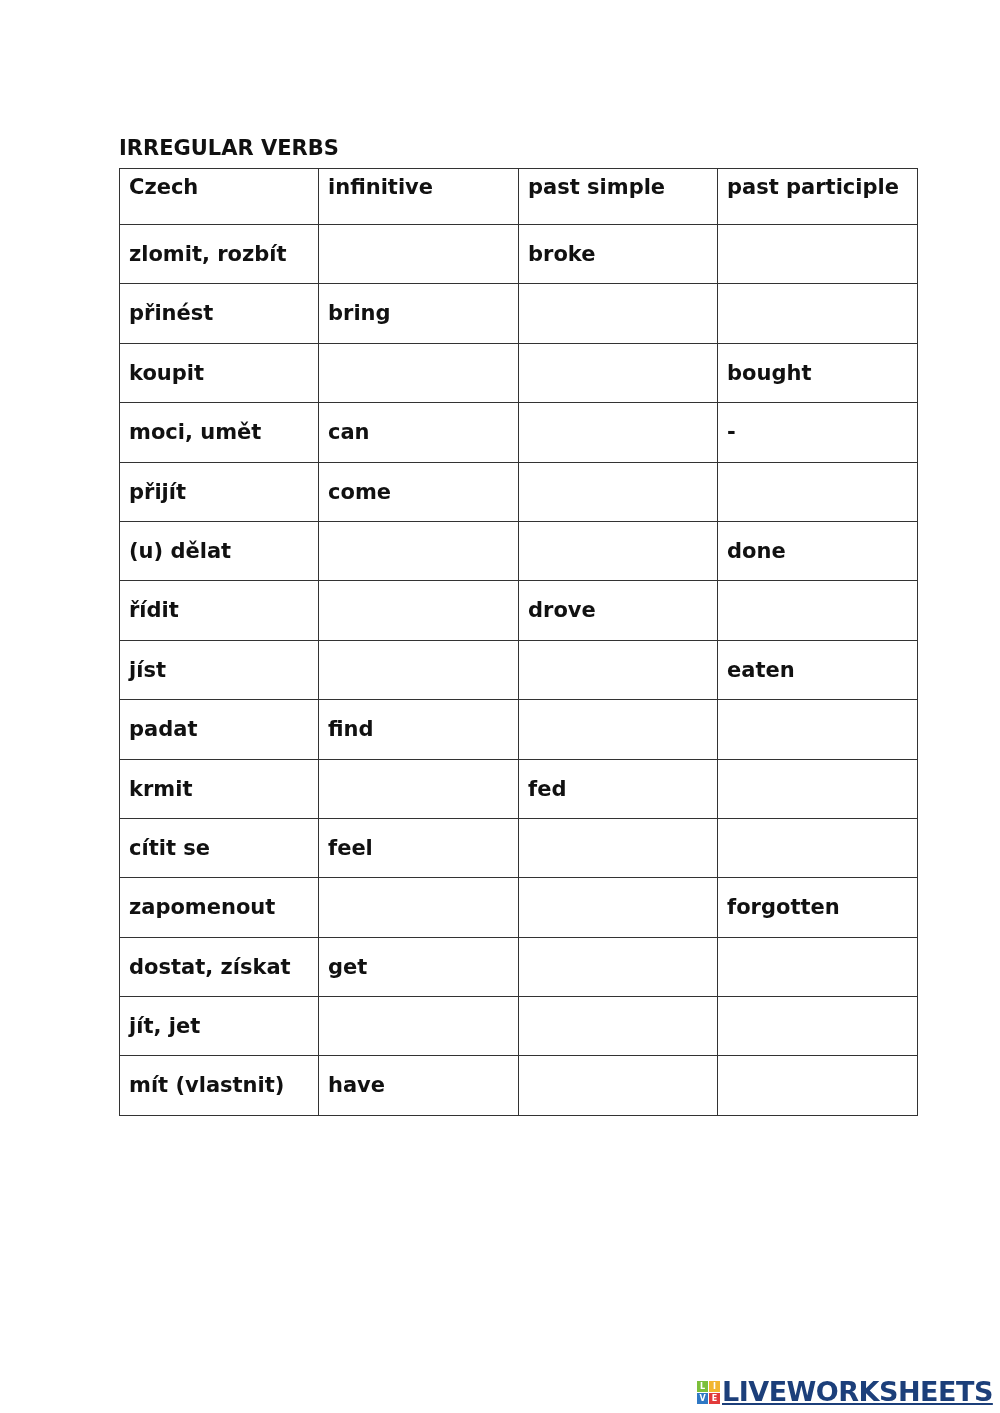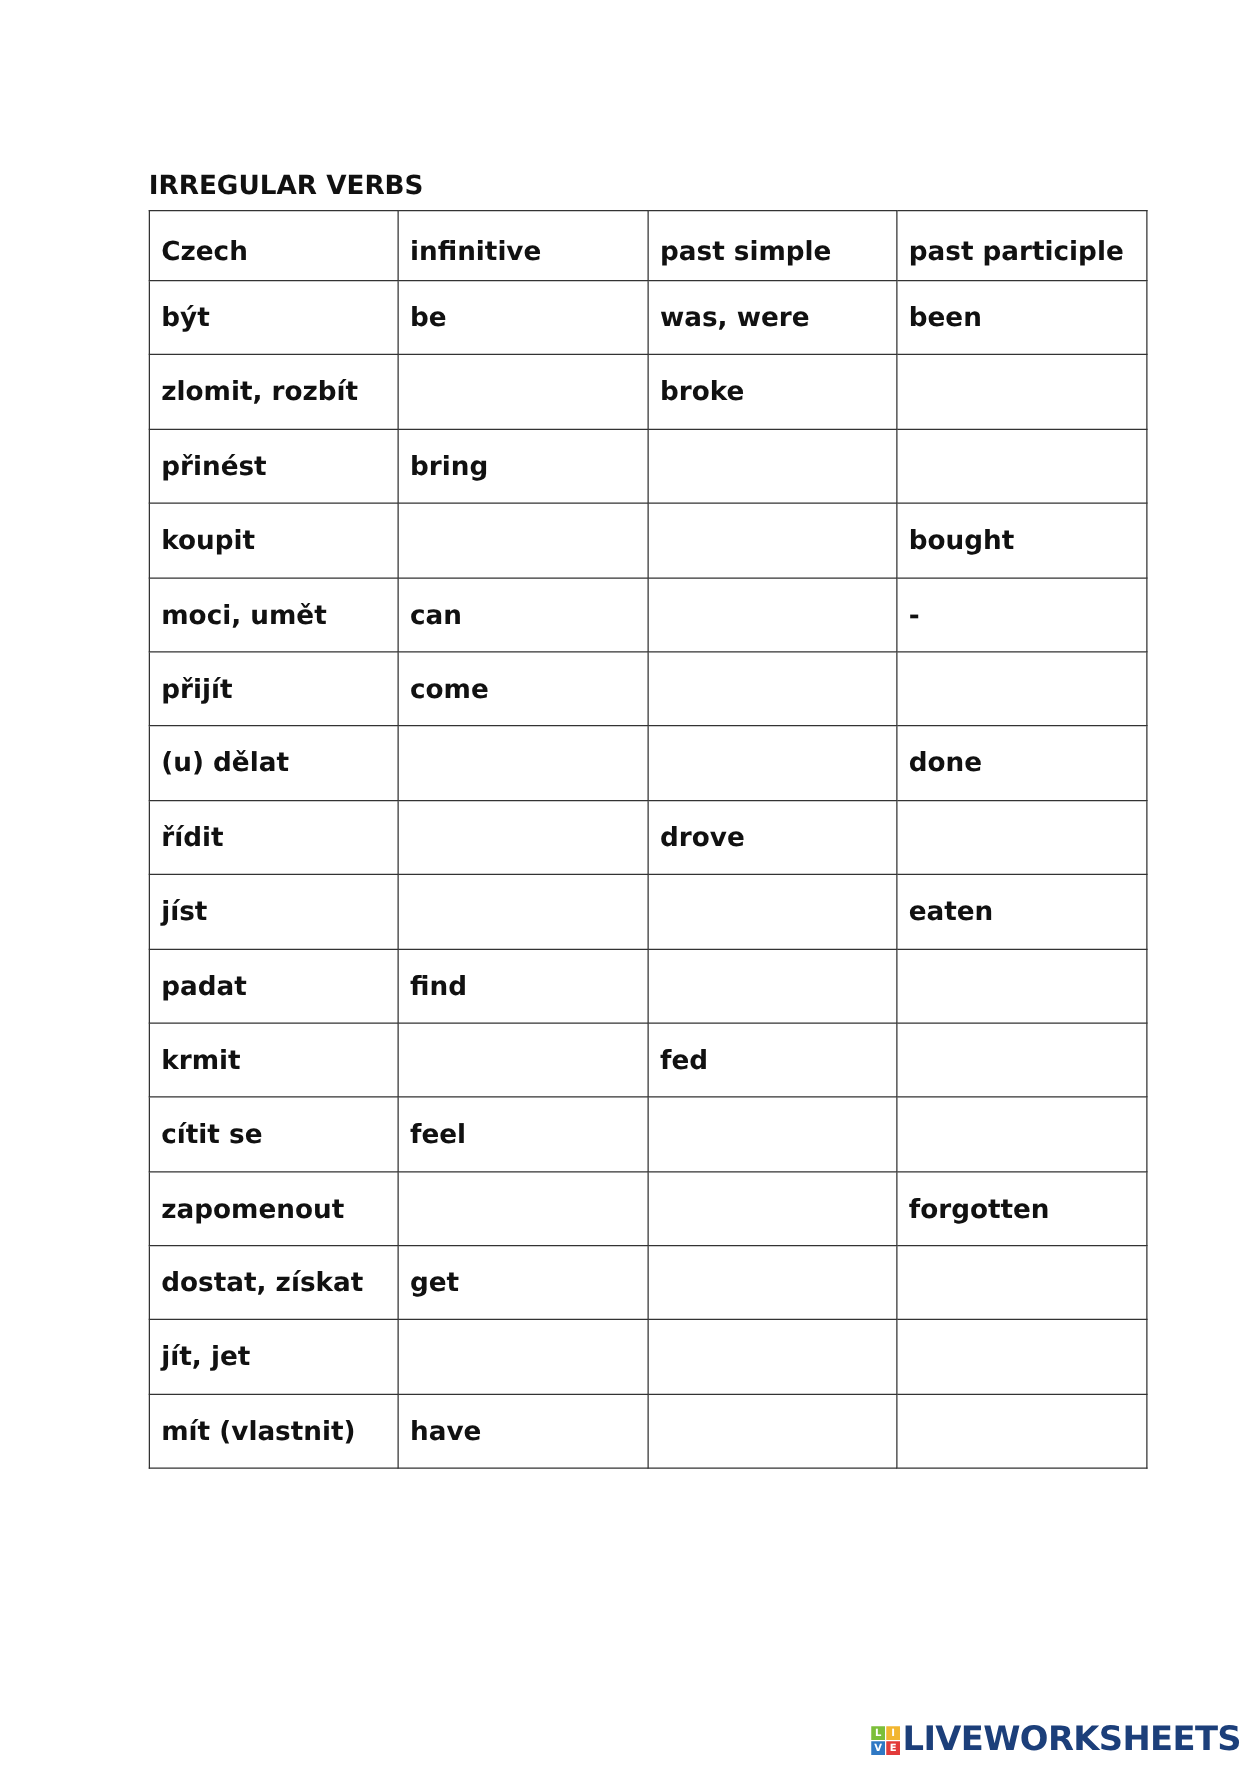--- a/index.html
+++ b/index.html
@@ -4,29 +4,29 @@
 <style>
   html, body { margin: 0; padding: 0; background: #ffffff; }
   body { width: 1000px; height: 1413px; position: relative; overflow: hidden;
          font-family: "DejaVu Sans", sans-serif; color: #111; }
   .title { position: absolute; left: 119px; top: 136px; font-size: 21px; font-weight: bold;
            letter-spacing: 0px; font-family: "DejaVu Sans", sans-serif; }
   table.verbs { position: absolute; left: 119px; top: 168px; width: 799px; border-collapse: collapse;
                 table-layout: fixed; }
   table.verbs td, table.verbs th { border: 1.3px solid #333; padding: 0 0 0 9px; text-align: left;
                 vertical-align: top; font-size: 21px; font-weight: bold; overflow: hidden; white-space: nowrap; }
-  table.verbs th { height: 56px; padding-top: 20px; box-sizing: border-box; font-weight: bold; }
+  table.verbs th { height: 56px; padding-top: 6px; box-sizing: border-box; font-weight: bold; }
   table.verbs td { height: 59.4px; padding-top: 17px; box-sizing: border-box; }
   col.c1 { width: 199px; } col.c2 { width: 200px; } col.c3 { width: 199px; } col.c4 { width: 200px; }
   .brand { position: absolute; left: 697px; top: 1378px; display: flex; align-items: center; }
   .logo-grid { display: grid; grid-template-columns: 11px 11px; grid-template-rows: 11px 11px; gap: 1px; margin-right: 2px; }
   .logo-grid span { display: flex; align-items: center; justify-content: center; font-size: 8px;
                     font-weight: bold; color: #fff; font-family: "DejaVu Sans", sans-serif; }
   .brand-text { font-family: "DejaVu Sans", sans-serif; font-weight: bold; font-size: 27px;
-                color: #1c3f7a; letter-spacing: -0.5px; line-height: 28px; }
+                color: #1c3f7a; letter-spacing: -0.5px; line-height: 28px; text-decoration: underline; }
 </style>
 </head>
 <body>
 
 <div class="title">IRREGULAR VERBS</div>
 
 <table class="verbs">
   <colgroup>
       <col class="c1">
       <col class="c2">
@@ -35,26 +35,20 @@
     </colgroup>
   <thead>
     <tr>
       <th>Czech</th>
       <th>infinitive</th>
       <th>past simple</th>
       <th>past participle</th>
     </tr>
   </thead>
   <tbody id="verb-rows">
-      <tr>
-        <td>být</td>
-        <td>be</td>
-        <td>was, were</td>
-        <td>been</td>
-      </tr>
       <tr>
         <td>zlomit, rozbít</td>
         <td></td>
         <td>broke</td>
         <td></td>
       </tr>
       <tr>
         <td>přinést</td>
         <td>bring</td>
         <td></td>

